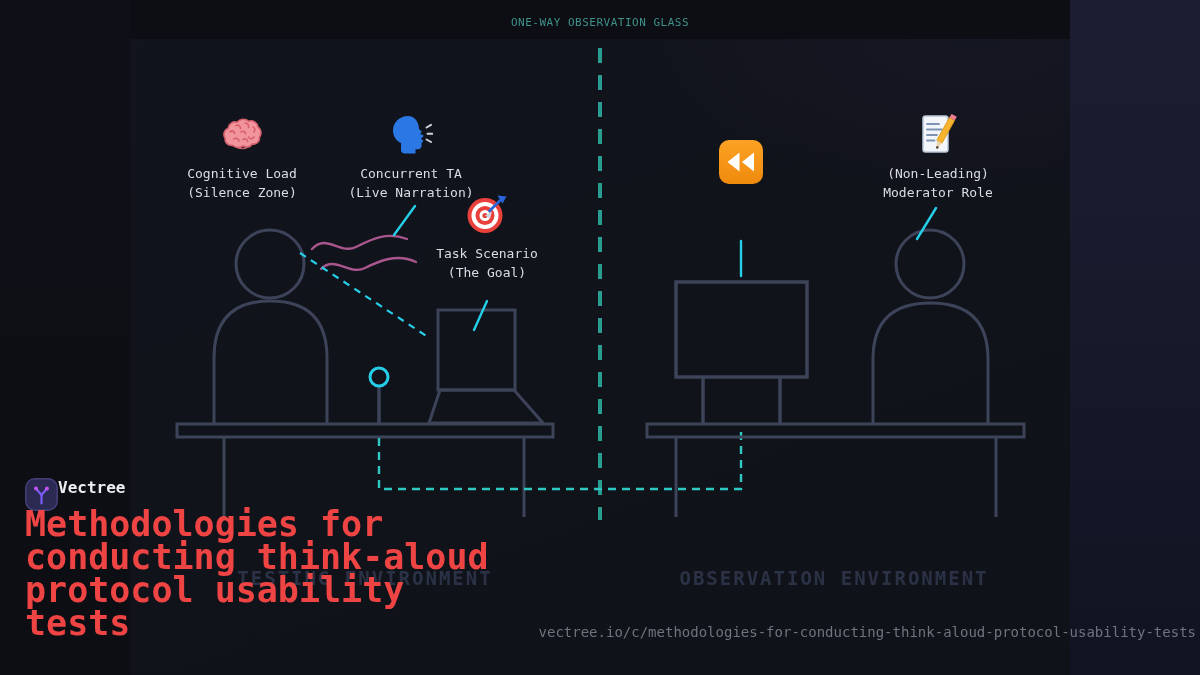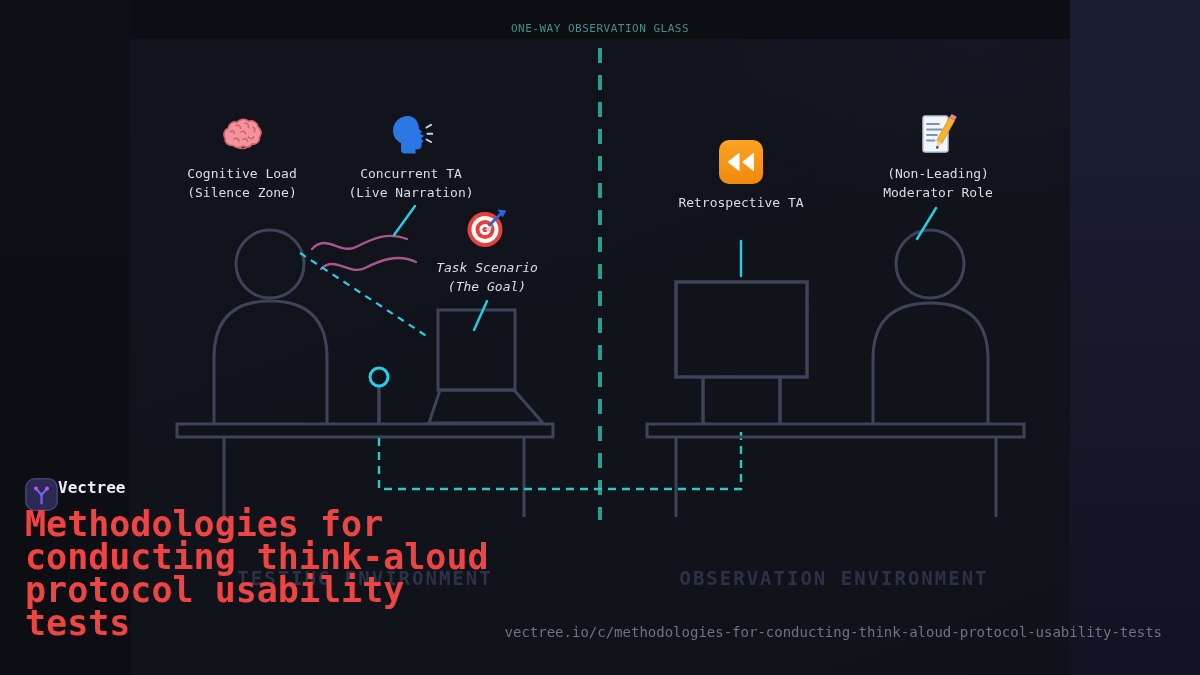--- a/index.html
+++ b/index.html
@@ -14,36 +14,36 @@
     background:linear-gradient(180deg,#1b1d32 0%,#181a2c 45%,#111322 100%);z-index:0;}
   .panel{position:absolute;left:130px;top:0;width:940px;height:675px;z-index:0;
     background:
       radial-gradient(ellipse 60% 40% at 90% 0%, rgba(55,50,105,0.10), transparent 60%),
       linear-gradient(160deg,#12141d 0%,#101219 100%); margin-top: 39px;}
   .ghost{position:absolute;top:528px;transform:translateX(-50%);
     font-weight:700;font-size:19px;letter-spacing:2px;color:#2c3246;
     white-space:nowrap;z-index:1;}
   .ghost.testing{left:235px;}      
   .ghost.observation{left:704px;}  
-  .glass-label{position:absolute;left:600px;top:22px;transform:translateX(-50%);
+  .glass-label{position:absolute;left:600px;top:16px;transform:translateX(-50%);
     font-size:11px;letter-spacing:0.5px;color:#3f9189;white-space:nowrap;z-index:3;}
   svg.scene{position:absolute;left:0;top:0;z-index:2;pointer-events:none;}
   .anno{position:absolute;width:200px;text-align:center;z-index:3;
     color:#dadde4;font-size:13px;line-height:19px;white-space:nowrap;}
   .anno .ic{display:inline-block;margin-bottom:8px;line-height:0;}
   #anno-cognitive{left:142px;top:112px;}
   #anno-concurrent{left:311px;top:112px;}
-  #anno-task{left:387px;top:206px;font-style:italic;}
+  #anno-task{left:387px;top:192px;}
   #anno-retro{left:641px;top:139px;}
   #anno-moderator{left:838px;top:112px;}
   .brand{position:absolute;left:25px;top:478px;display:flex;z-index:6;}
   .brand-name{font-weight:700;font-size:16px;color:#eceef2;}
   .title{position:absolute;left:25px;top:508px;width:474px;z-index:6;
     font-weight:700;font-size:35px;line-height:33px;color:#ef4444;}
-  .url{position:absolute;right:38px;top:624px;z-index:6;
+  .url{position:absolute;right:4px;top:624px;z-index:6;
     font-size:14px;color:#6e737d;letter-spacing:0px;white-space:nowrap;text-decoration:none;}
 </style>
 </head>
 <body>
 
 <div class="stage">
   <div class="strip-left"></div>
   <div class="strip-right"></div>
 
   <div class="panel">
@@ -167,21 +167,20 @@
           <linearGradient id="rwg" x1="0" y1="0" x2="0" y2="1">
             <stop offset="0" stop-color="#fca224"></stop>
               <stop offset="1" stop-color="#ef8a0d"></stop>
           </linearGradient>
         </defs>
         <rect x="1" y="1" width="44" height="44" rx="10" fill="url(#rwg)"></rect>
         <polygon points="21.5,13.5 21.5,32.5 9.5,23" fill="#ffffff"></polygon>
         <polygon points="36,13.5 36,32.5 24,23" fill="#ffffff"></polygon>
       </svg>
     </span>
-    <div>Retrospective TA</div>
   </div>
 
   <div class="anno" id="anno-moderator">
     <span class="ic">
       <svg width="44" height="44" viewBox="0 0 44 44">
         <rect x="7" y="4" width="25" height="36" rx="2.5" fill="#f2f6fb" stroke="#b9c6d8" stroke-width="1.5"></rect>
         <g stroke="#7d93b2" stroke-width="1.8" stroke-linecap="round">
           <path d="M11 12 H23"></path>
             <path d="M11 17.5 H26"></path>
             <path d="M11 23 H21"></path>

